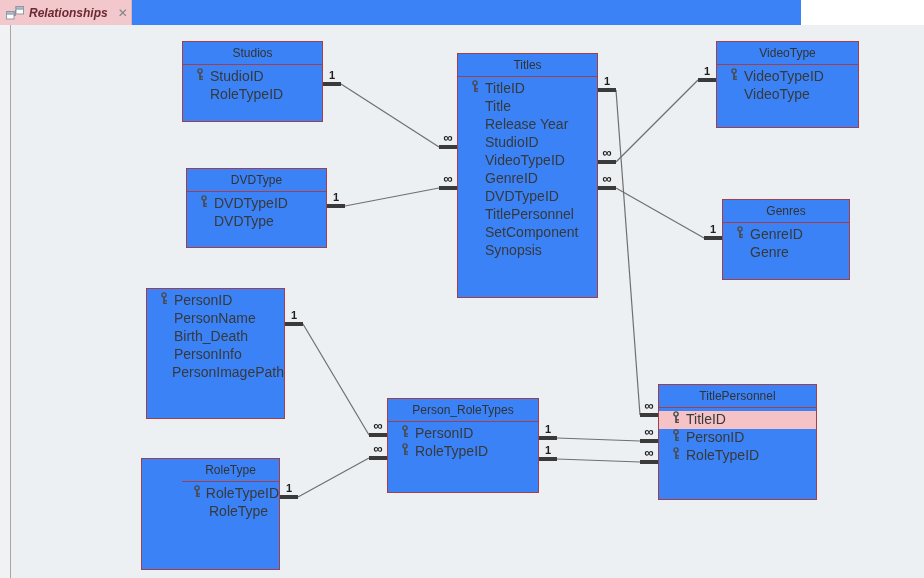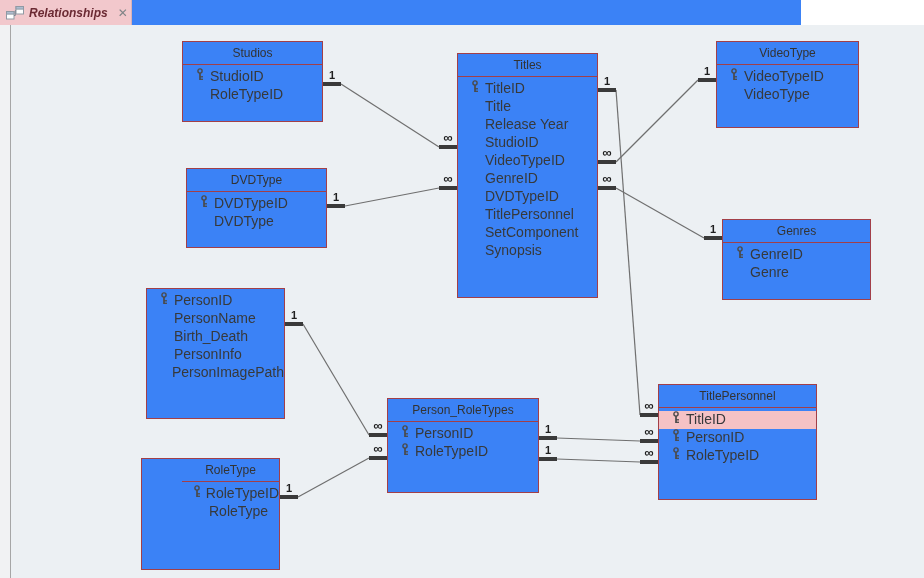--- a/index.html
+++ b/index.html
@@ -207,21 +207,21 @@
               </svg>
             </span>
             <span class="fname">VideoTypeID</span>
           </div>
           <div class="row">
             <span class="keycell"></span>
             <span class="fname">VideoType</span>
           </div>
         </div>
       </div>
-      <div class="dtable" style="left: 722px; top: 174px; width: 149px; height: 81px; margin-top: 20px;">
+      <div class="dtable" style="left: 722px; top: 174px; width: 128px; height: 81px;">
         <div class="thead">Genres</div>
         <div class="tbody">
           <div class="row">
             <span class="keycell">
               <svg width="10" height="13" viewBox="0 0 10 13">
                 <circle cx="5" cy="3" r="2.1" fill="none" stroke="#4a4a4a" stroke-width="1.4"></circle>
                 <line x1="5" y1="5.1" x2="5" y2="12" stroke="#4a4a4a" stroke-width="1.7"></line>
                 <line x1="5" y1="8.8" x2="8" y2="8.8" stroke="#4a4a4a" stroke-width="1.3"></line>
                 <line x1="5" y1="11.3" x2="8" y2="11.3" stroke="#4a4a4a" stroke-width="1.3"></line>
               </svg>

